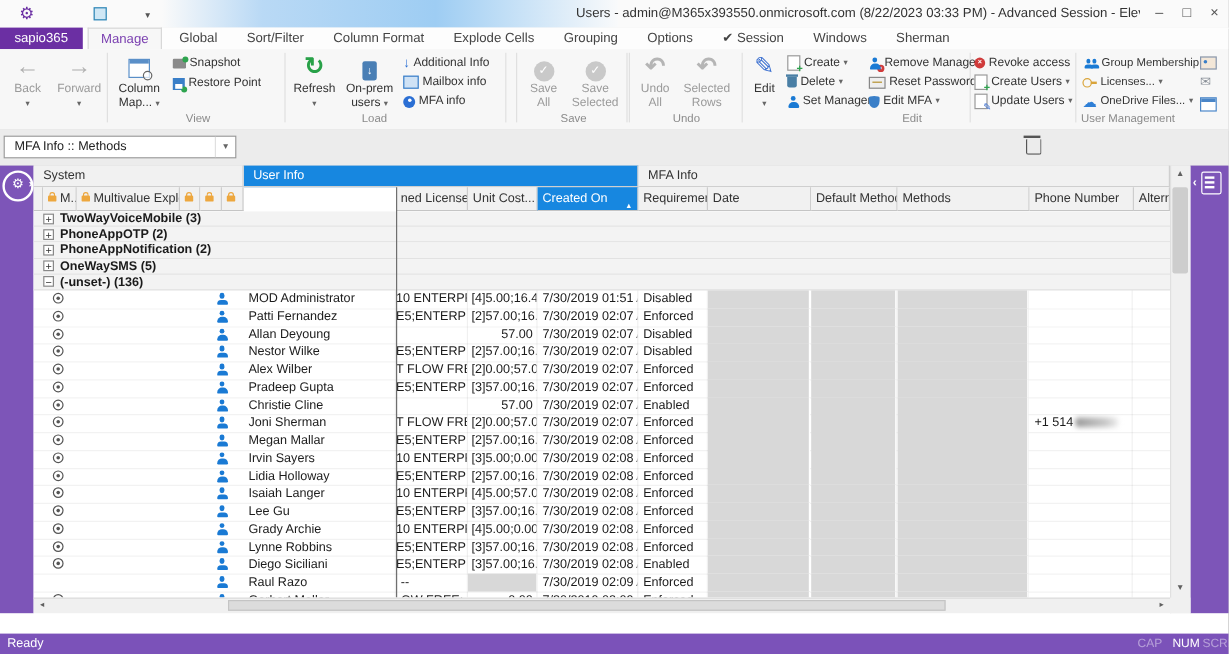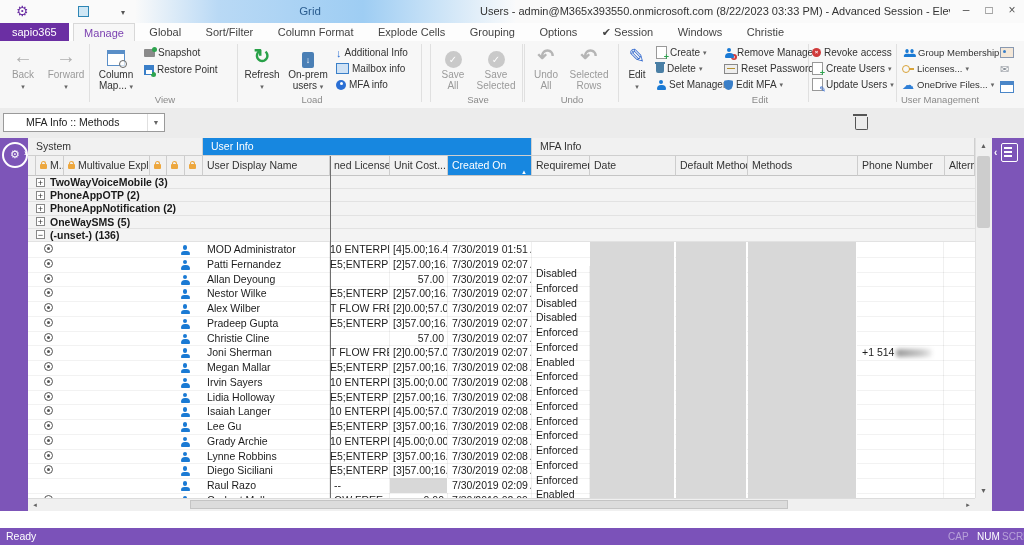--- a/index.html
+++ b/index.html
@@ -120,21 +120,21 @@
   .glabel{font-weight:bold;font-size:10.5px;color:#1a1a1a;}
   .drow{position:absolute;left:0;width:951px;height:14.75px;border-bottom:1px solid rgba(0,0,0,.05);}
   .cell{position:absolute;top:0;height:14.75px;line-height:14px;font-size:10.5px;color:#1c1c1c;
     overflow:hidden;white-space:nowrap;box-sizing:border-box;}
   .c-m{left:8px;width:28px;}
   .c-photo{left:139px;width:36px;text-align:center;padding-top:2px;}
   .c-name{left:175px;width:127px;padding-left:4px;border-right:1px solid rgba(0,0,0,.07);}
   .c-lic{left:302px;width:60px;text-align:right;padding-right:3px;border-right:1px solid rgba(0,0,0,.06);}
   .c-cost{left:362px;width:58px;text-align:right;padding-right:3px;border-right:1px solid rgba(0,0,0,.06);}
   .c-created{left:420px;width:84px;padding-left:4px;border-right:1px solid rgba(0,0,0,.06);}
-  .c-req{left:504px;width:58px;padding-left:4px;border-right:1px solid rgba(0,0,0,.06);margin-top:24px;}
+  .c-req{left:504px;width:58px;padding-left:4px;border-right:1px solid rgba(0,0,0,.06);}
   .c-dateg{left:562px;width:85px;}
   .c-defm{left:648px;width:71px;}
   .c-meth{left:720px;width:109px;}
   .c-phone{left:830px;width:86px;padding-left:4px;border-right:1px solid rgba(0,0,0,.06);}
   .c-alt{left:917px;width:30px;}
   .gray{background:#d8d8d8;border-right:1px solid #fff;}
   .circ{display:inline-block;width:9px;height:9px;border:1px solid #555;border-radius:50%;position:relative;margin:2px 0 0 8px;box-sizing:border-box;}
   .circ:after{content:"";position:absolute;left:2px;top:2px;width:3px;height:3px;border-radius:50%;background:#555;}
   .blur{display:inline-block;width:36px;height:8px;margin-left:2px;border-radius:3px;
     background:linear-gradient(90deg,#9a9a9a,#c8c8c8 70%,#eee);filter:blur(2px);vertical-align:middle;}
@@ -157,39 +157,38 @@
 </head>
 <body>
 
 <div class="stage">
 
   <div class="abs titlebar">
     <div class="abs blueband"></div>
     <span class="abs applogo">⚙</span>
     <span class="abs layersicon"></span>
     <span class="abs qatcaret">▾</span>
-    <div class="abs gridlbl">Grid</div>
     <div class="abs wtitle">Users - admin@M365x393550.onmicrosoft.com (8/22/2023 03:33 PM) - Advanced Session - Elevated</div>
     <div class="abs winbtn" style="left:955px;">–</div>
     <div class="abs winbtn" style="left:978px;">□</div>
     <div class="abs winbtn" style="left:1001px;">×</div>
   </div>
 
   <div class="abs tabrow">
     <span class="tab brand">sapio365</span>
     <span class="tab active">Manage</span>
     <span class="tab">Global</span>
     <span class="tab">Sort/Filter</span>
     <span class="tab">Column Format</span>
     <span class="tab">Explode Cells</span>
     <span class="tab">Grouping</span>
     <span class="tab">Options</span>
     <span class="tab"><span>✔</span> <span>Session</span></span>
     <span class="tab">Windows</span>
-    <span class="tab">Christie</span>
+    <span class="tab">Sherman</span>
   </div>
 
   <div class="abs ribbon">
     <div class="vsep" style="left:89px"></div>
     <div class="vsep" style="left:237px"></div>
     <div class="vsep" style="left:421px"></div>
     <div class="vsep" style="left:430px"></div>
     <div class="vsep" style="left:524px"></div>
     <div class="vsep" style="left:808px"></div>
 
@@ -346,21 +345,21 @@
       </div>
     <div class="sbtn" style="left:1000px;top:21px">
         <span class="ic-env open">✉</span>
       </div>
     <div class="sbtn" style="left:1000px;top:38px">
         <span class="ic-cal"></span>
       </div>
   </div>
 
   <div class="abs viewbar">
-    <div class="combo" style="left:3px;top:5px;width:162px;padding-left:22px">
+    <div class="combo" style="left:3px;top:5px;width:194px;padding-left:8px">
       <span>MFA Info :: Methods</span>
       <span class="carr">▼</span>
     </div>
     <span class="abs" style="left:855px;top:8px"><span class="ic-trash2"></span></span>
   </div>
 
   <div class="abs lstrip"></div>
   <div class="abs gearbadge">⚙</div>
   <div class="abs gearchev">›</div>
 
@@ -371,21 +370,20 @@
   <div class="abs phead blue" style="left:203px;width:329px">User Info</div>
   <div class="abs phead" style="left:28px;width:175px">System</div>
   <div class="abs phead" style="left:532px;width:443px">MFA Info</div>
 
   <div class="abs chead" style="left:28px;width:8px;padding-left:0"></div>
   <div class="abs chead" style="left:36px;width:28px"><span class="lock"></span><span>M..</span></div>
   <div class="abs chead" style="left:64px;width:86px"><span class="lock"></span><span>Multivalue Explosi...</span></div>
   <div class="abs chead" style="left:150px;width:17px"><span class="lock"></span></div>
   <div class="abs chead" style="left:167px;width:18px"><span class="lock"></span></div>
   <div class="abs chead" style="left:185px;width:18px"><span class="lock"></span></div>
-  <div class="abs chead" style="left:203px;width:127px">User Display Name</div>
   <div class="abs chead" style="left:330px;width:60px;text-align:right;padding-right:3px">ned Licenses</div>
   <div class="abs chead" style="left:390px;width:58px">Unit Cost...</div>
   <div class="abs chead blue" style="left:448px;width:84px">
     <span>Created On</span>
     <span class="sortasc">▲</span>
   </div>
   <div class="abs chead" style="left:532px;width:58px">Requiremen...</div>
   <div class="abs chead" style="left:590px;width:86px">Date</div>
   <div class="abs chead" style="left:676px;width:72px">Default Method</div>
   <div class="abs chead" style="left:748px;width:110px">Methods</div>

